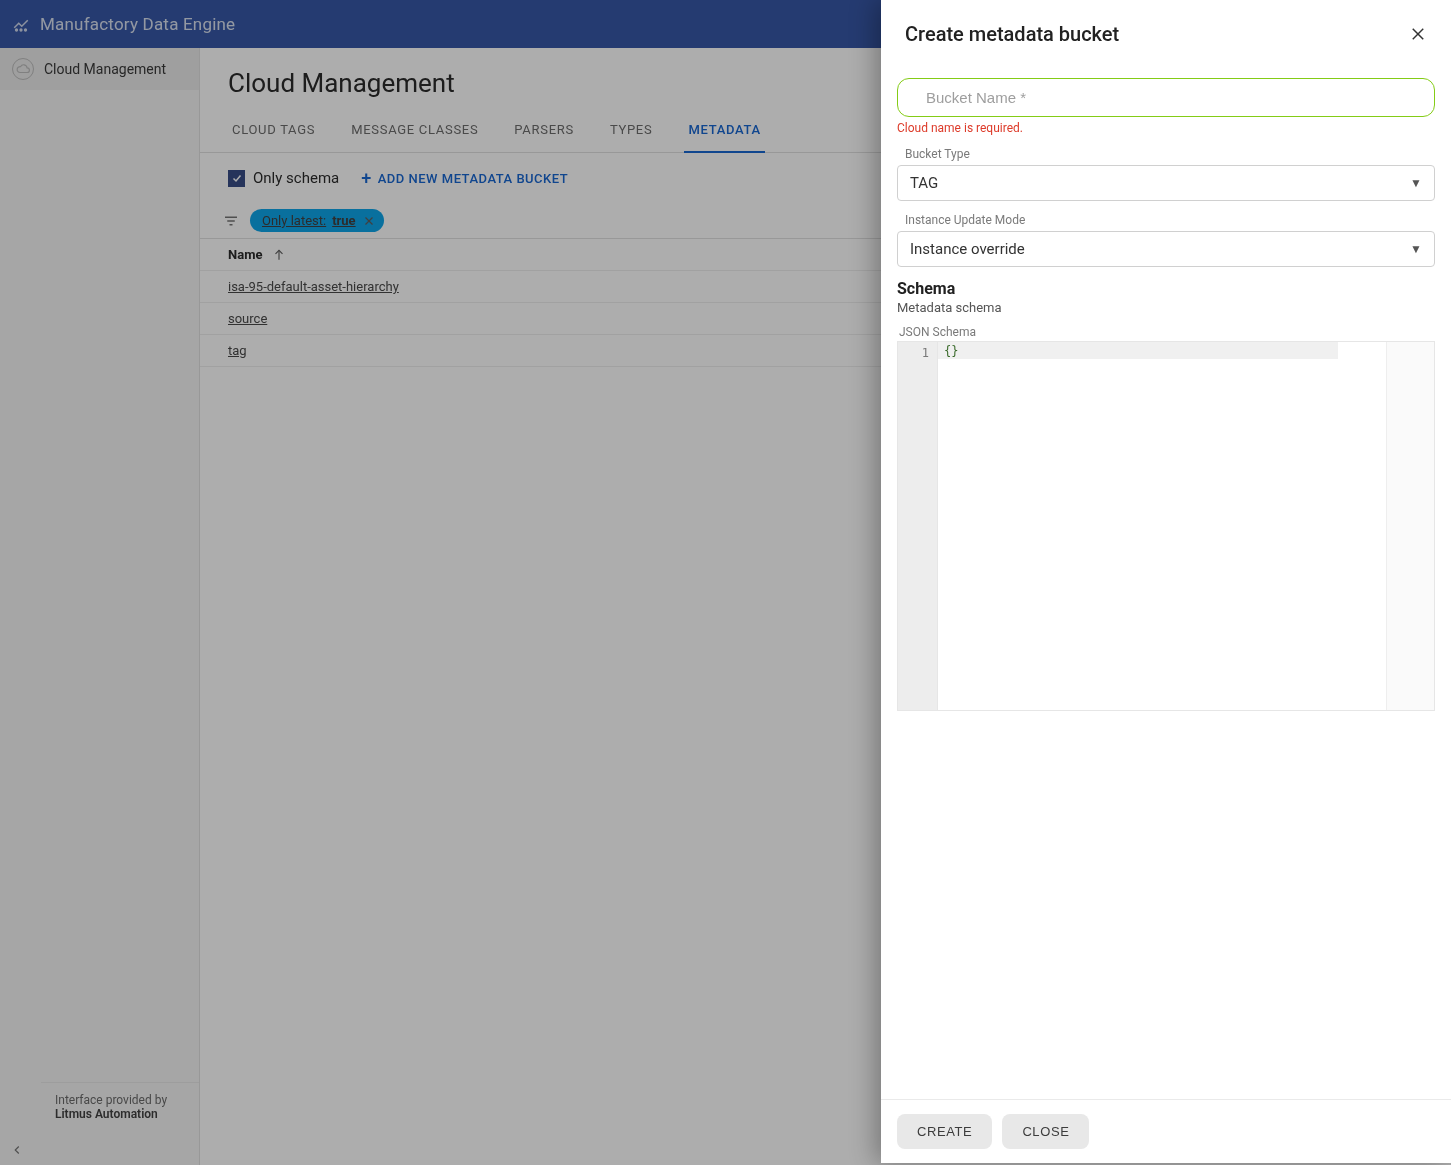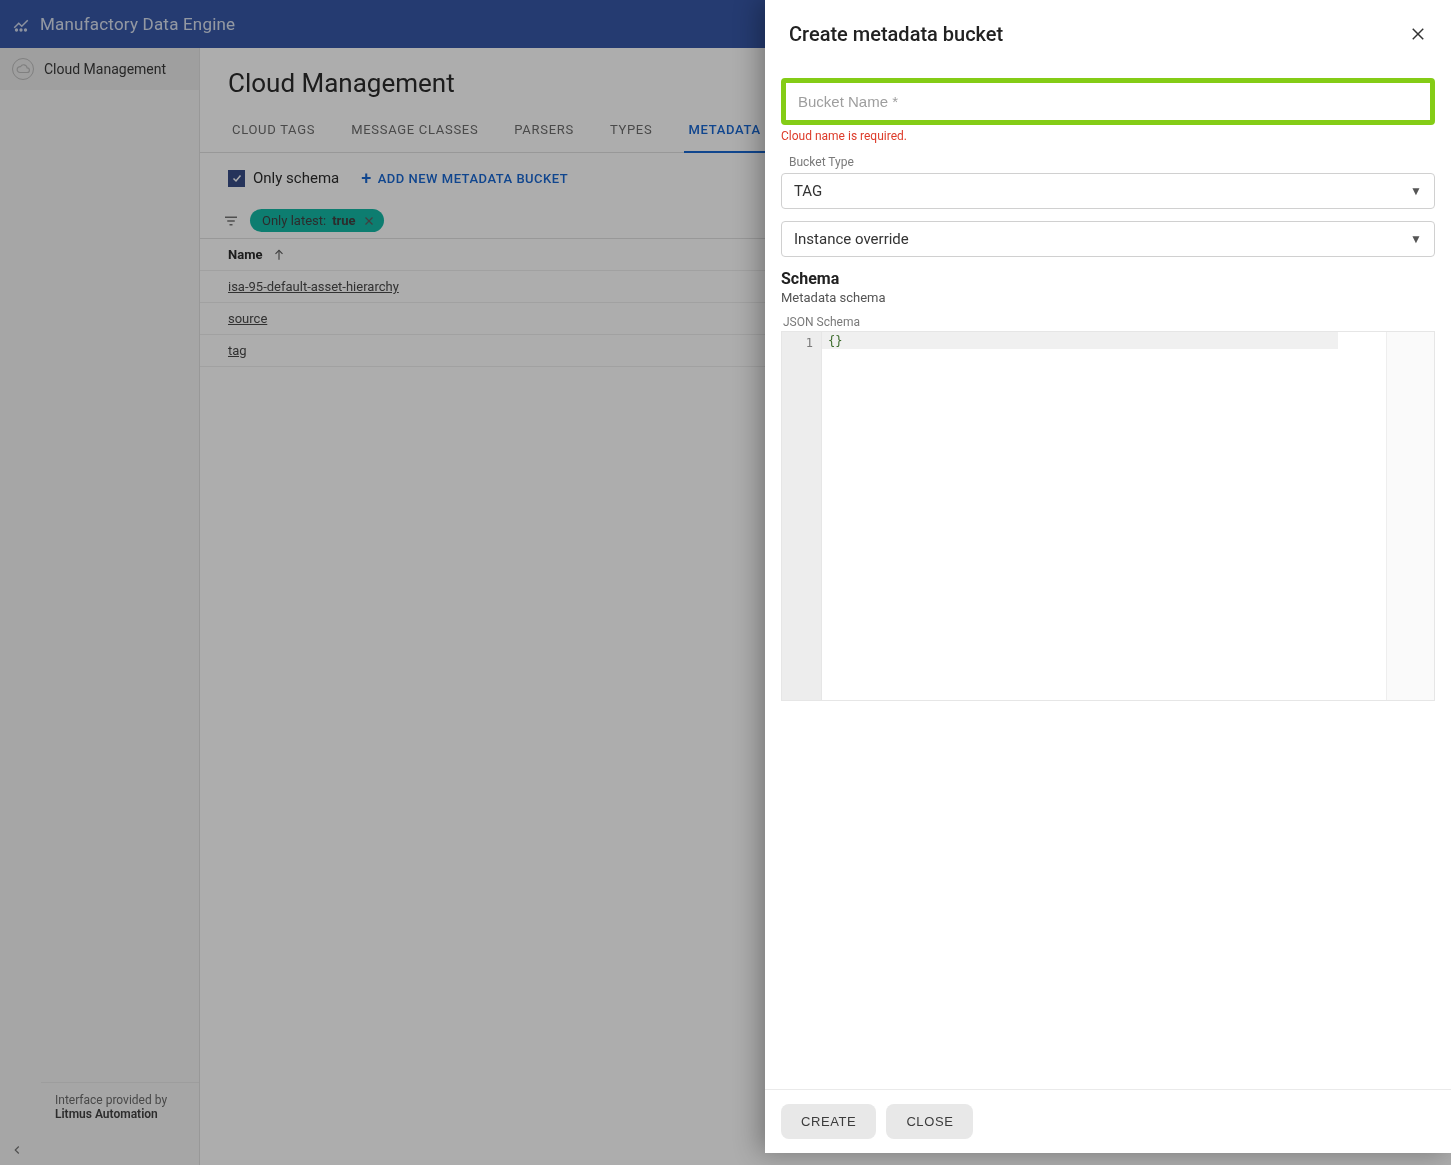--- a/index.html
+++ b/index.html
@@ -88,57 +88,57 @@
   .toolbar-label { font-size: 15px; color: #2c2c2c; }
   .add-btn { color:#1967d2; display:flex; align-items:center; gap:6px; font-size:13px; letter-spacing:.5px; cursor:pointer; text-transform:uppercase; font-weight:500;}
   .add-btn .plus { font-size:18px; line-height:1; }
 
   .filter-row {
     display:flex; align-items:center; gap:10px;
     padding: 6px 22px;
   }
   .filter-icon { color:#757575; }
   .chip {
-    background:#14b8a6; border-radius:14px; padding:4px 8px 4px 12px;
-    display:inline-flex; align-items:center; gap:6px; font-size:13px; color:#424242;
+    background:#0ea5e9; border-radius:14px; padding:4px 8px 4px 12px;
+    display:inline-flex; align-items:center; gap:6px; font-size:13px; color:#424242;text-decoration:underline;
   }
   .chip .close-x { cursor:pointer; color:#5f5f5f; font-size:14px; }
 
   .table { border-top:1px solid #e0e0e0; }
   .thead, .trow {
     display:flex; align-items:center; padding: 8px 28px;
     border-bottom:1px solid #eeeeee;
   }
   .thead { font-weight:700; font-size:13px; color:#2c2c2c; }
   .thead .sort-arrow { margin-left:10px; color:#616161; }
   .trow a { color:#4a4a4a; text-decoration: underline; font-size:13px; }
 
   
   .scrim {
     position:absolute; inset:0; background:rgba(0,0,0,.32);
   }
   .drawer {
-    position:absolute; top:0; right:0; bottom:12px;
-    width: 686px;
+    position:absolute; top:0; right:0; bottom:2px;
+    width: 570px;
     background:#fff;
     box-shadow: -6px 0 24px rgba(0,0,0,.3);
     display:flex; flex-direction:column;
   }
   .drawer-head {
     display:flex; align-items:center; justify-content:space-between;
     padding: 22px 24px 8px 24px;
   }
   .drawer-title { font-size:20px; font-weight:500; color:#222; }
   .drawer-close { font-size:20px; cursor:pointer; color:#333; line-height:1;}
   .drawer-body { padding: 24px 16px 8px 16px; overflow-y:auto; flex:1; }
 
   .field { margin-bottom: 12px; }
   .field input[type=text] {
-    width:100%; padding: 10px 12px;
-    border:5px solid #84cc16; border-radius:4px;
+    width:100%; padding: 10px 28px;
+    border:1px solid #84cc16; border-radius:12px;
     font-size:15px; color:#333; outline:none;
   }
   .field input::placeholder { color:#9e9e9e; }
   .error-text { font-size:12px; margin-top:4px; }
   .error-text .red { color:#dd3b2a; }
   .error-text .grey { color:#dd3b2a; }
 
   .field-label { font-size:12px; color:#7a7a7a; margin-bottom:4px; display:block; padding-left:8px;}
   .select-like {
     width:100%; border:1px solid #d0d0d0; border-radius:4px;
@@ -317,20 +317,21 @@
 
     <div class="field">
       <span class="field-label">Bucket Type</span>
       <div class="select-like">
         <span>TAG</span>
         <span class="caret">▼</span>
       </div>
     </div>
 
     <div class="field">
+      <span class="field-label">Instance Update Mode</span>
       <div class="select-like">
         <span>Instance override</span>
         <span class="caret">▼</span>
       </div>
     </div>
 
     <div class="section-title">Schema</div>
     <div class="section-sub">Metadata schema</div>
     <div class="editor-label">JSON Schema</div>
 

